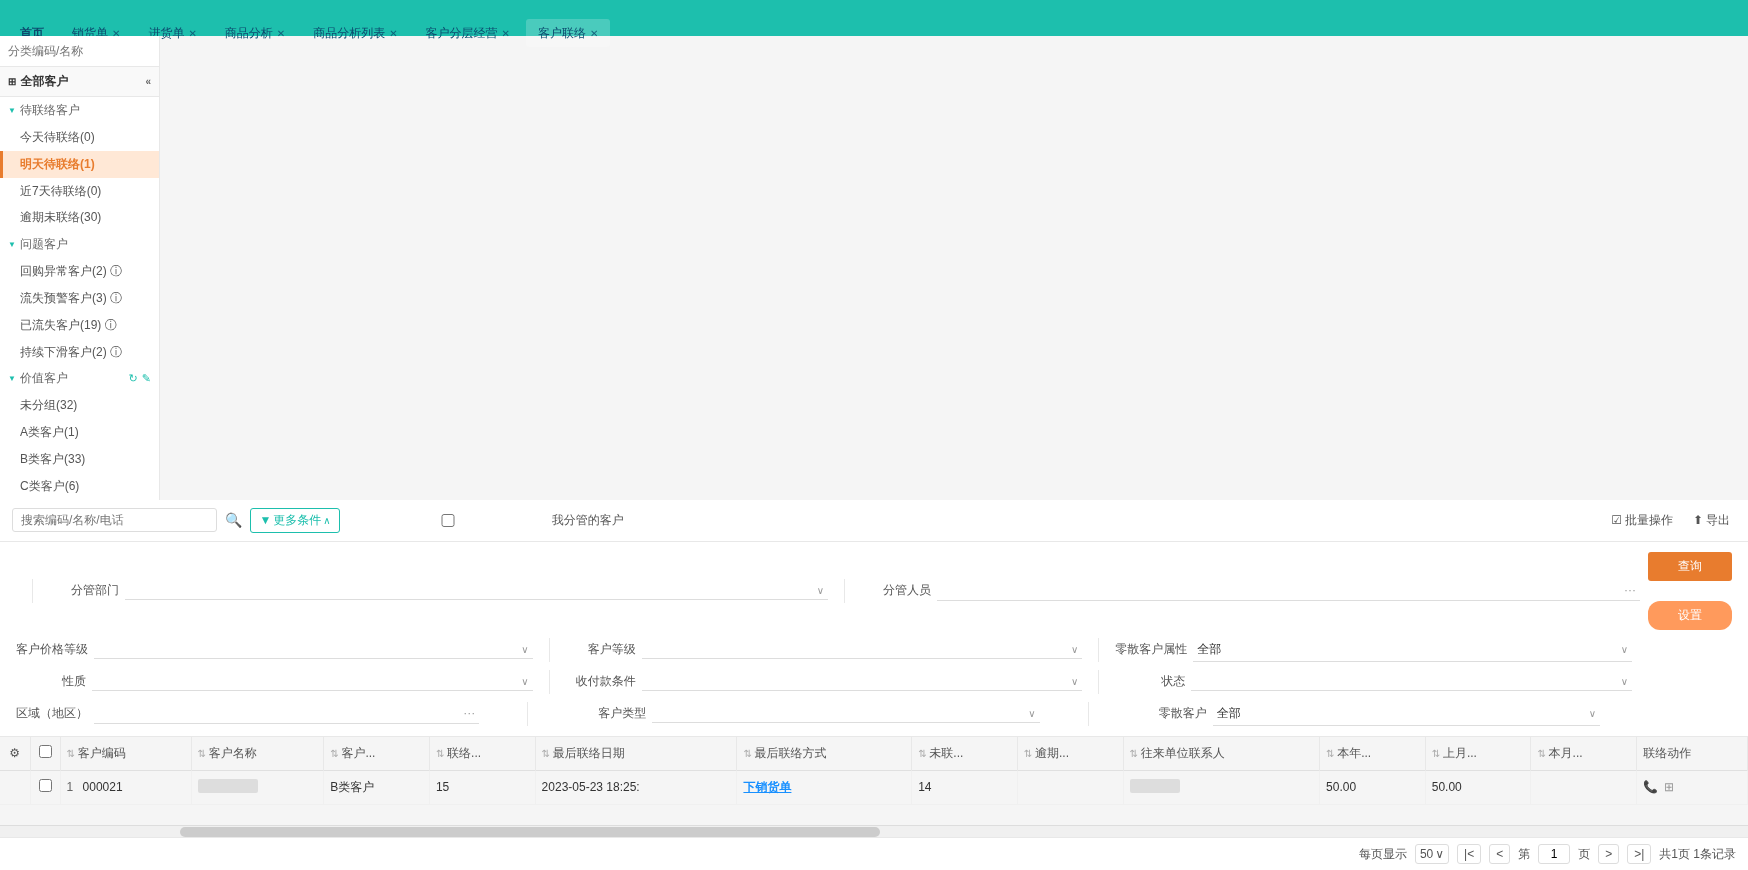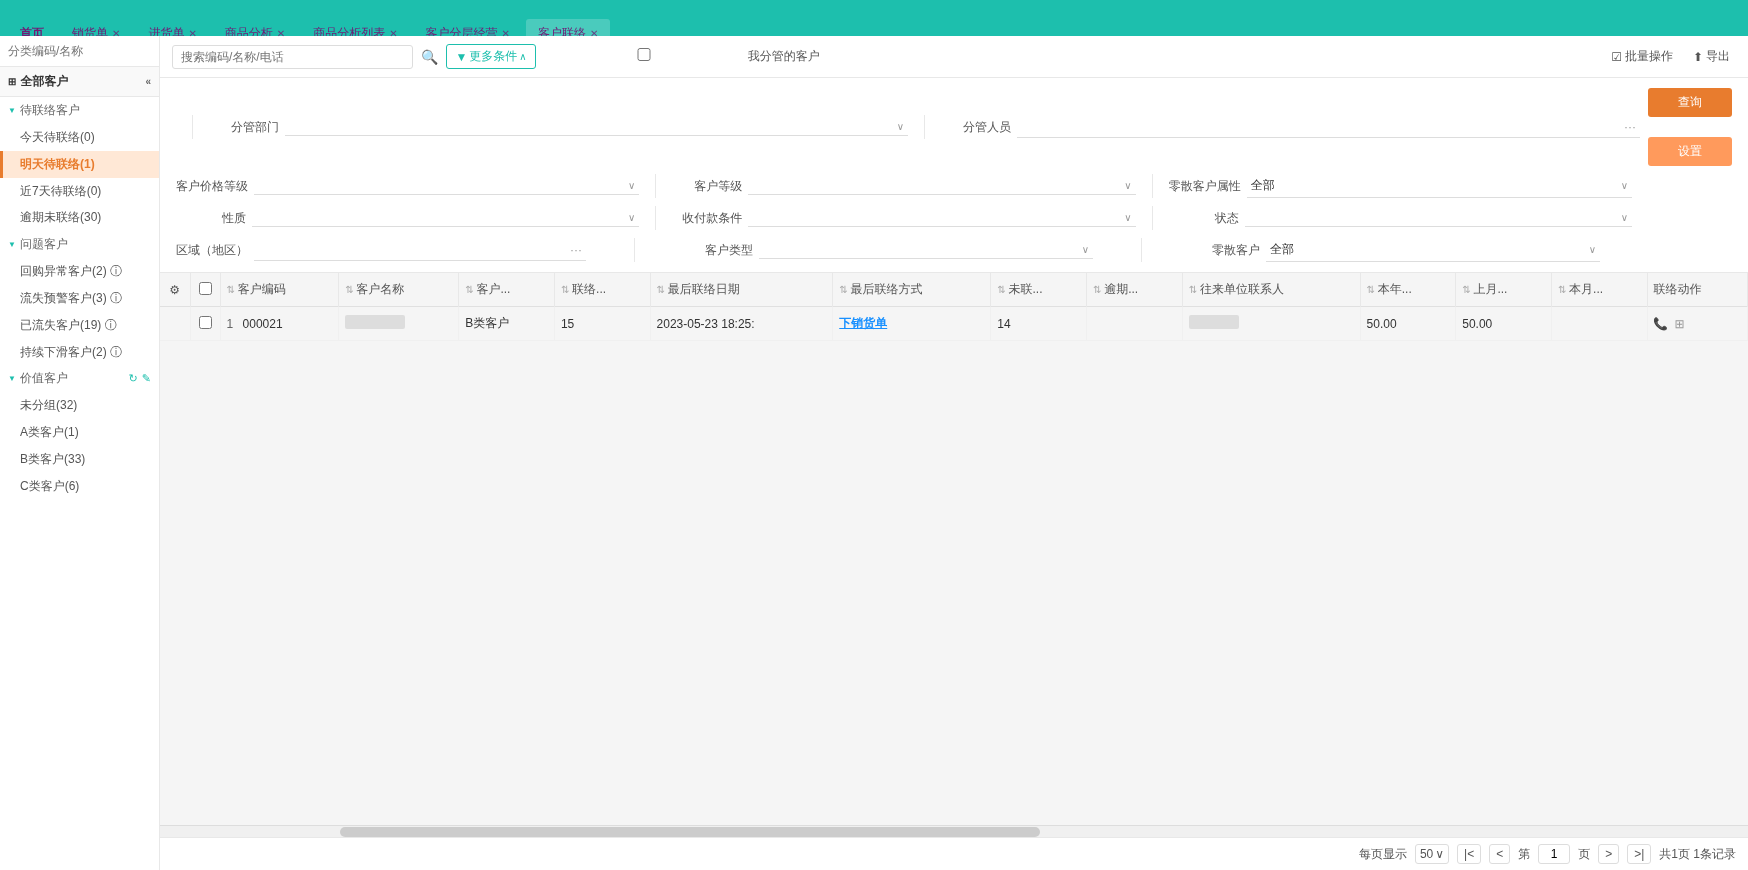--- a/index.html
+++ b/index.html
@@ -8,39 +8,40 @@
     
     .top-nav {
       background: #1dbfad;
       height: 36px;
       display: flex;
       align-items: center;
       padding: 0 8px;
       gap: 4px;
     }
     .nav-item {
-      color: #701a75;
+      color: #0c4a6e;
       padding: 4px 12px;
       cursor: pointer;
       border-radius: 3px;
       white-space: nowrap;
       display: flex;
       align-items: center;
       gap: 4px;
       height: 28px;
       margin-top: 30px;
     }
     .nav-item.active { background: rgba(255,255,255,0.2); }
     .nav-item .close-x { font-size: 10px; opacity: 0.8; cursor: pointer; }
     .nav-home { font-weight: bold; }
 
     
     .main-layout {
       display: flex;
       height: calc(870px - 36px);
+      flex-direction: column;
     }
 
     
     .sidebar {
       width: 160px;
       background: #fff;
       border-right: 1px solid #e8e8e8;
       display: flex;
       flex-direction: column;
       overflow-y: auto;
@@ -116,21 +117,21 @@
       display: flex;
       align-items: center;
       gap: 2px;
       color: #1dbfad;
       cursor: pointer;
       border: 1px solid #1dbfad;
       padding: 3px 8px;
       border-radius: 3px;
     }
     .filter-btn .chevron { font-size: 10px; }
-    .my-customers-check { display: flex; align-items: flex-start; gap: 4px; color: #555; cursor: pointer; }
+    .my-customers-check { display: flex; align-items: center; gap: 4px; color: #555; cursor: pointer; }
     .right-btns { margin-left: auto; display: flex; gap: 8px; align-items: center; }
     .right-btn { display: flex; align-items: center; gap: 3px; color: #555; cursor: pointer; padding: 3px 6px; }
 
     
     .filter-panel {
       background: #fff;
       border-bottom: 1px solid #e8e8e8;
       padding: 10px 16px;
     }
     .filter-row {
@@ -180,21 +181,21 @@
       padding: 6px 16px;
       border-radius: 3px;
       cursor: pointer;
       font-size: 12px;
     }
     .set-btn {
       background: #ff9a5c;
       color: #fff;
       border: none;
       padding: 6px 30px;
-      border-radius: 3px;
+      border-radius: 12px;
       cursor: pointer;
       font-size: 12px;
     }
     .action-btns-col {
       display: flex;
       flex-direction: column;
       gap: 20px;
       margin-left: 8px;
     }
     .filter-dots { color: #999; cursor: pointer; }
@@ -396,21 +397,21 @@
       <span>B类客户(33)</span>
     </div>
     <div class="sidebar-item">
       <span>C类客户(6)</span>
     </div>
   </div>
 
   <div class="content-area">
 
     <div class="search-bar">
-      <input type="text" style="width: 241px;" placeholder="搜索编码/名称/电话">
+      <input type="text" style="width: 205px;" placeholder="搜索编码/名称/电话">
       <span class="search-btn">🔍</span>
       <div class="filter-btn">
         <span style="color:#1dbfad;">▼</span>
         <span>更多条件</span>
         <span class="chevron">∧</span>
       </div>
       <div class="my-customers-check">
         <input type="checkbox" style="">
         <span>我分管的客户</span>
       </div>

